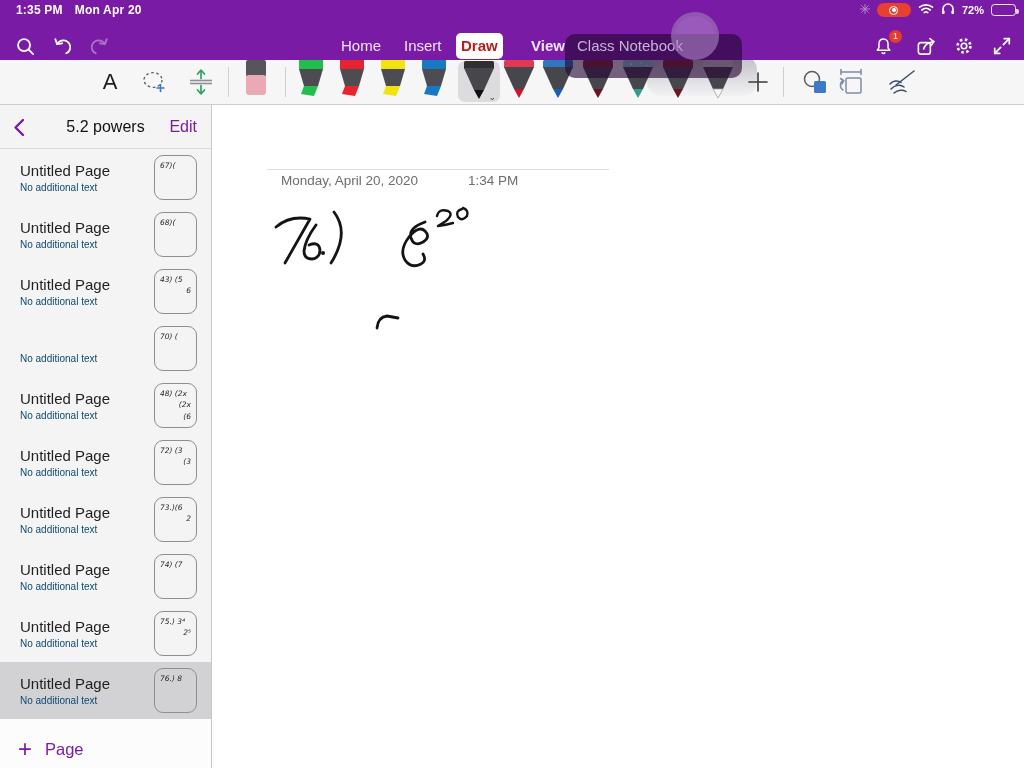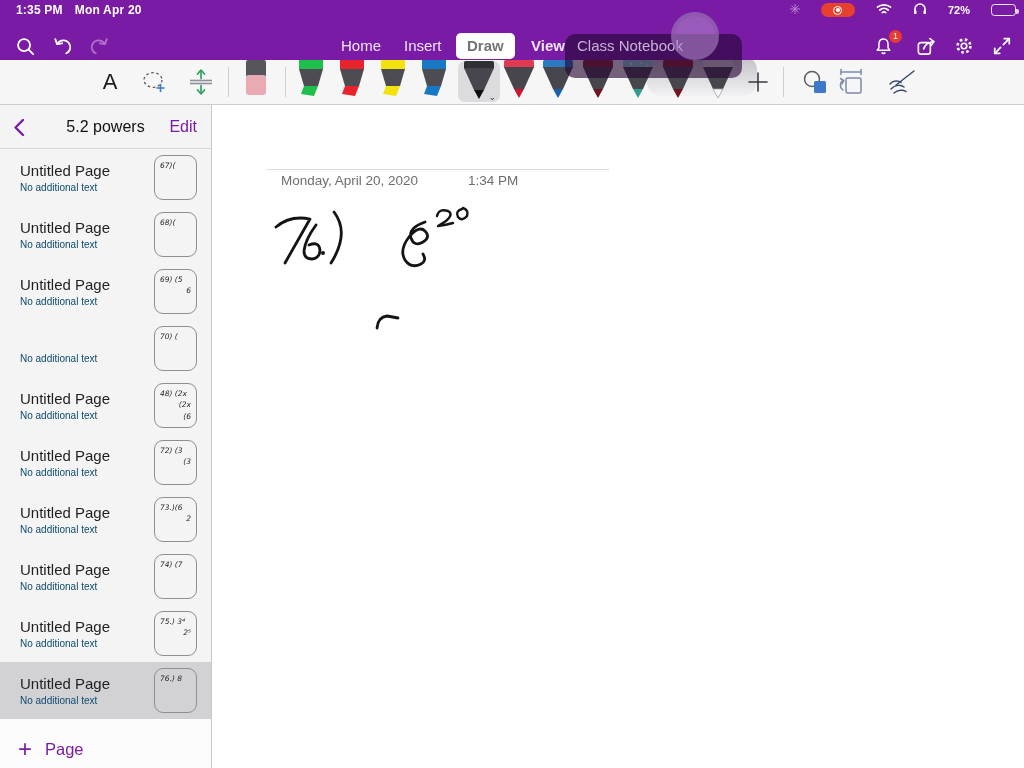--- a/index.html
+++ b/index.html
@@ -4,36 +4,36 @@
 <style>
   * { margin:0; padding:0; box-sizing:border-box; }
   html,body { width:1024px; height:768px; overflow:hidden; }
   body { font-family:"Liberation Sans", sans-serif; background:#fff; }
   .app { position:relative; width:1024px; height:768px; overflow:hidden; }
 
   
   .statusbar { position:absolute; left:0; top:0; width:1024px; height:20px; background:#7a1ba6; color:#fff; z-index:2;}
   .sb-left { position:absolute; left:16px; top:3px; font-size:12px; font-weight:bold; letter-spacing:.2px;}
   .sb-date { margin-left:12px; }
-  .sb-right { position:absolute; right:8px; top:0px; height:20px; display:flex; align-items:center; gap:21px; }
+  .sb-right { position:absolute; right:8px; top:0px; height:20px; display:flex; align-items:center; gap:7px; }
   .sparkle { opacity:.45; font-size:10px; }
   .recpill { width:34px; height:14px; border-radius:8px; background:#e8402f; display:flex; align-items:center; justify-content:center; }
   .recpill .ring { width:9px; height:9px; border:1.6px solid #fff; border-radius:50%; display:flex; align-items:center; justify-content:center;}
   .recpill .dot { width:3.5px; height:3.5px; background:#fff; border-radius:50%; }
   .sb-batt-text { font-size:11px; font-weight:600; }
   .batt { position:relative; width:25px; height:12px; border:1px solid rgba(255,255,255,.9); border-radius:3.5px; padding:1.5px;}
   .batt .fill { height:100%; width:72%; background:#fff; border-radius:1.5px;}
   .batt:after { content:""; position:absolute; right:-3.5px; top:3.5px; width:2.5px; height:5px; background:rgba(255,255,255,.8); border-radius:0 2px 2px 0;}
 
   .header { position:absolute; left:0; top:20px; width:1024px; height:40px; background:#7a1ba6; z-index:2;}
   .nb-title { position:absolute; left:0; right:0; top:0px; text-align:center; font-size:12.5px; color:#e6d3f2; }
   .hdr-ic { position:absolute; top:14px; width:24px; height:24px; display:flex; align-items:center; justify-content:center; cursor:pointer;}
   .tabs { position:absolute; left:0; top:13px; width:1024px; height:27px; z-index:3;}
   .tab { position:absolute; top:0; height:26px; line-height:26px; font-size:15px; color:#f0e4f8; cursor:pointer;}
-  .tab-pill { background:#fff; color:#737373; font-weight:600; border-radius:5px; padding:0 11px; }
+  .tab-pill { background:#fff; color:#b91c1c; font-weight:600; border-radius:5px; padding:0 5px; }
   .tab-dim { color:#c9b2d9; }
   .hover-shade { position:absolute; left:565px; top:14px; width:177px; height:44px; border-radius:10px; background:rgba(36,7,50,.62); z-index:2;}
   .pointer-circle { position:absolute; left:671px; top:12px; width:48px; height:48px; border-radius:50%; background:rgba(180,142,206,.55); border:4px solid rgba(130,88,160,.45); z-index:6;}
   .badge { position:absolute; top:-4px; right:-7px; min-width:13px; height:13px; background:#e63b30; border-radius:7px; color:#fff; font-size:9px; line-height:13px; text-align:center; padding:0 3px;}
 
   
   .toolbar { position:absolute; left:0; top:60px; width:1024px; height:45px; background:#f6f6f7; border-bottom:1px solid #cdcdcf; z-index:1;}
   .tool { position:absolute; top:0; height:44px; display:flex; align-items:center; justify-content:center; cursor:pointer;}
   .tool-top { align-items:flex-start; }
   .tb-divider { position:absolute; top:7px; width:1px; height:30px; background:#cfcfd3; }
@@ -365,21 +365,21 @@
             <div class="pi-title">Untitled Page</div>
             <div class="pi-sub">No additional text</div>
             <div class="pi-thumb">
               <div>68)(</div>
             </div>
           </div>
           <div class="page-item">
             <div class="pi-title">Untitled Page</div>
             <div class="pi-sub">No additional text</div>
             <div class="pi-thumb">
-              <div>69) (5</div>
+              <div>43) (5</div>
               <div>6</div>
             </div>
           </div>
           <div class="page-item">
             <div class="pi-title"></div>
             <div class="pi-sub">No additional text</div>
             <div class="pi-thumb">
               <div>70) (</div>
             </div>
           </div>

